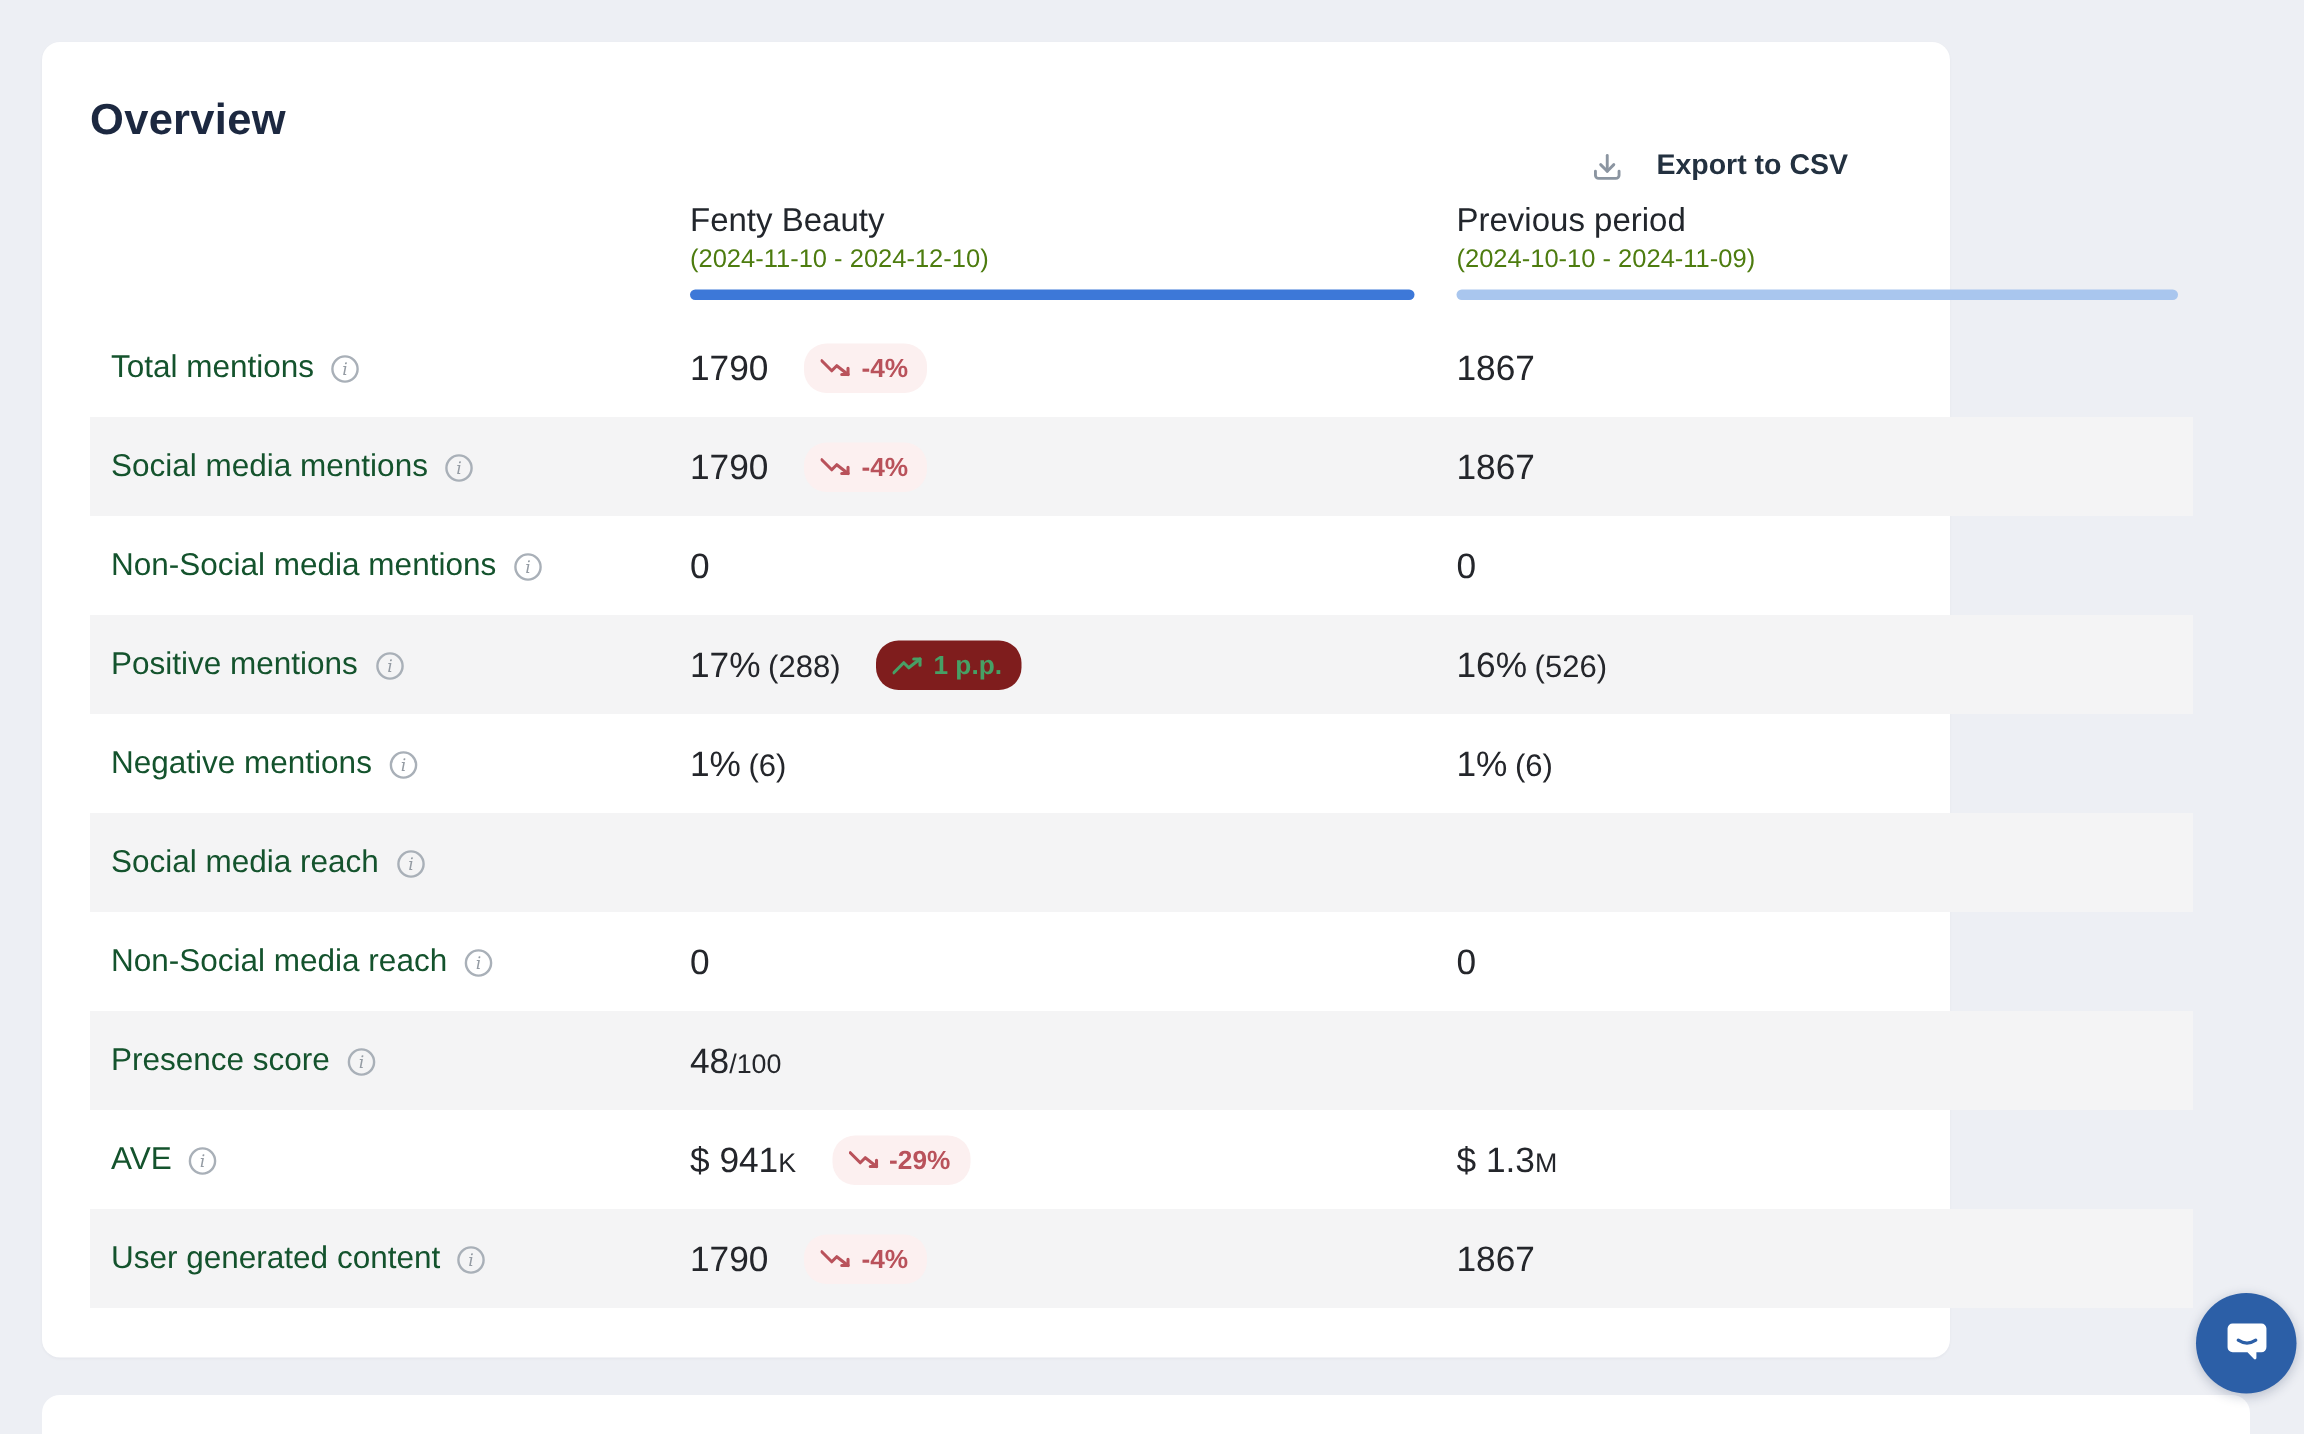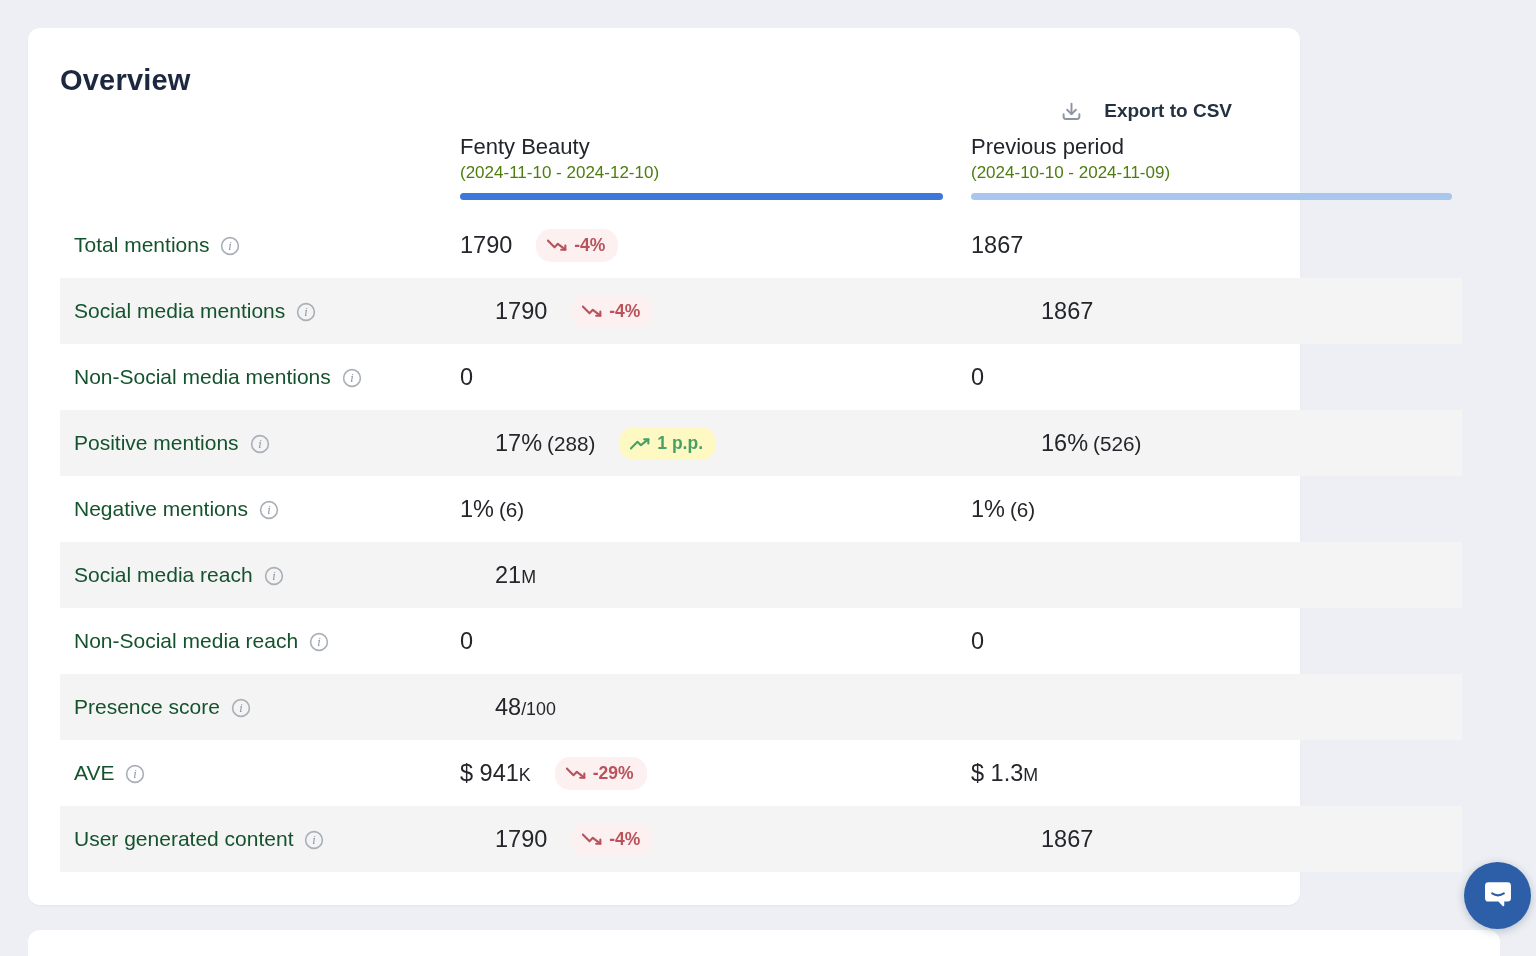--- a/index.html
+++ b/index.html
@@ -39,35 +39,35 @@
   }
   .hdr-row { align-items:start; }
   .hdr-name { font-size:22px; color:#22262c; line-height:26px; }
   .hdr-period { font-size:17px; color:#4d7c0f; line-height:21px; margin-top:2px; }
   .hdr-bar { height:7px; border-radius:4px; margin-top:10px; }
   .col-current .hdr-bar { background:#3d78d8; width:calc(100% - 28px); }
   .col-previous .hdr-bar { background:#a9c6ee; width:calc(100% - 10px); }
 
   .rows { margin-top:12px; }
   .row { height:66px; }
-  .row.stripe { background:#f4f4f5;gap:35px; }
+  .row.stripe { background:#f4f4f5; }
   .label-cell { padding-left:14px; display:flex; align-items:center; gap:11px; }
   .row-label { font-size:21px; color:#14532d; }
   .info-icon { display:inline-flex; cursor:pointer; position:relative; top:1px; }
   .value-cell { display:flex; align-items:center; }
   .val { font-size:23.5px; color:#24262b; }
   .val .sub-unit { font-size:0.76em; }
   .val .sub-paren { font-size:0.88em; margin-left:5px; }
   .badge {
     display:inline-flex; align-items:center; gap:7px;
     margin-left:24px; padding:6px 13px 6px 11px;
     border-radius:15px; font-size:17.5px; font-weight:700;
   }
   .badge.down { background:#fcf0f0; color:#b9525b; }
-  .badge.up   { background:#fef9c3; color:#47a065; }
+  .badge.up   { background:#7f1d1d; color:#47a065; }
   .badge svg { display:block; }
 
   .next-card {
     position:absolute; left:28px; top:930px;
     width:1472px; height:40px;
     background:#ffffff; border-radius:12px 12px 0 0;
   }
   .chat-widget {
     position:absolute; left:1464px; top:862px;
     width:67px; height:67px; border-radius:50%;
@@ -234,23 +234,20 @@
   <div class="row stripe">
     <div class="label-cell">
       <span class="row-label">Social media reach</span>
       <span class="info-icon">
         <svg width="20" height="20" viewBox="0 0 20 20">
           <circle cx="10" cy="10" r="8.4" fill="none" stroke="#a9b0b8" stroke-width="1.6"></circle>
           <text x="10" y="14.2" text-anchor="middle" font-family="DejaVu Serif, serif" font-style="italic" font-size="11.5" fill="#949ba3">i</text>
         </svg>
       </span>
     </div>
-    <div class="value-cell">
-      <span class="val"><span class="main">21</span><span class="sub sub-unit">M</span></span>
-    </div>
   </div>
 
   <div class="row">
     <div class="label-cell">
       <span class="row-label">Non-Social media reach</span>
       <span class="info-icon">
         <svg width="20" height="20" viewBox="0 0 20 20">
           <circle cx="10" cy="10" r="8.4" fill="none" stroke="#a9b0b8" stroke-width="1.6"></circle>
           <text x="10" y="14.2" text-anchor="middle" font-family="DejaVu Serif, serif" font-style="italic" font-size="11.5" fill="#949ba3">i</text>
         </svg>

